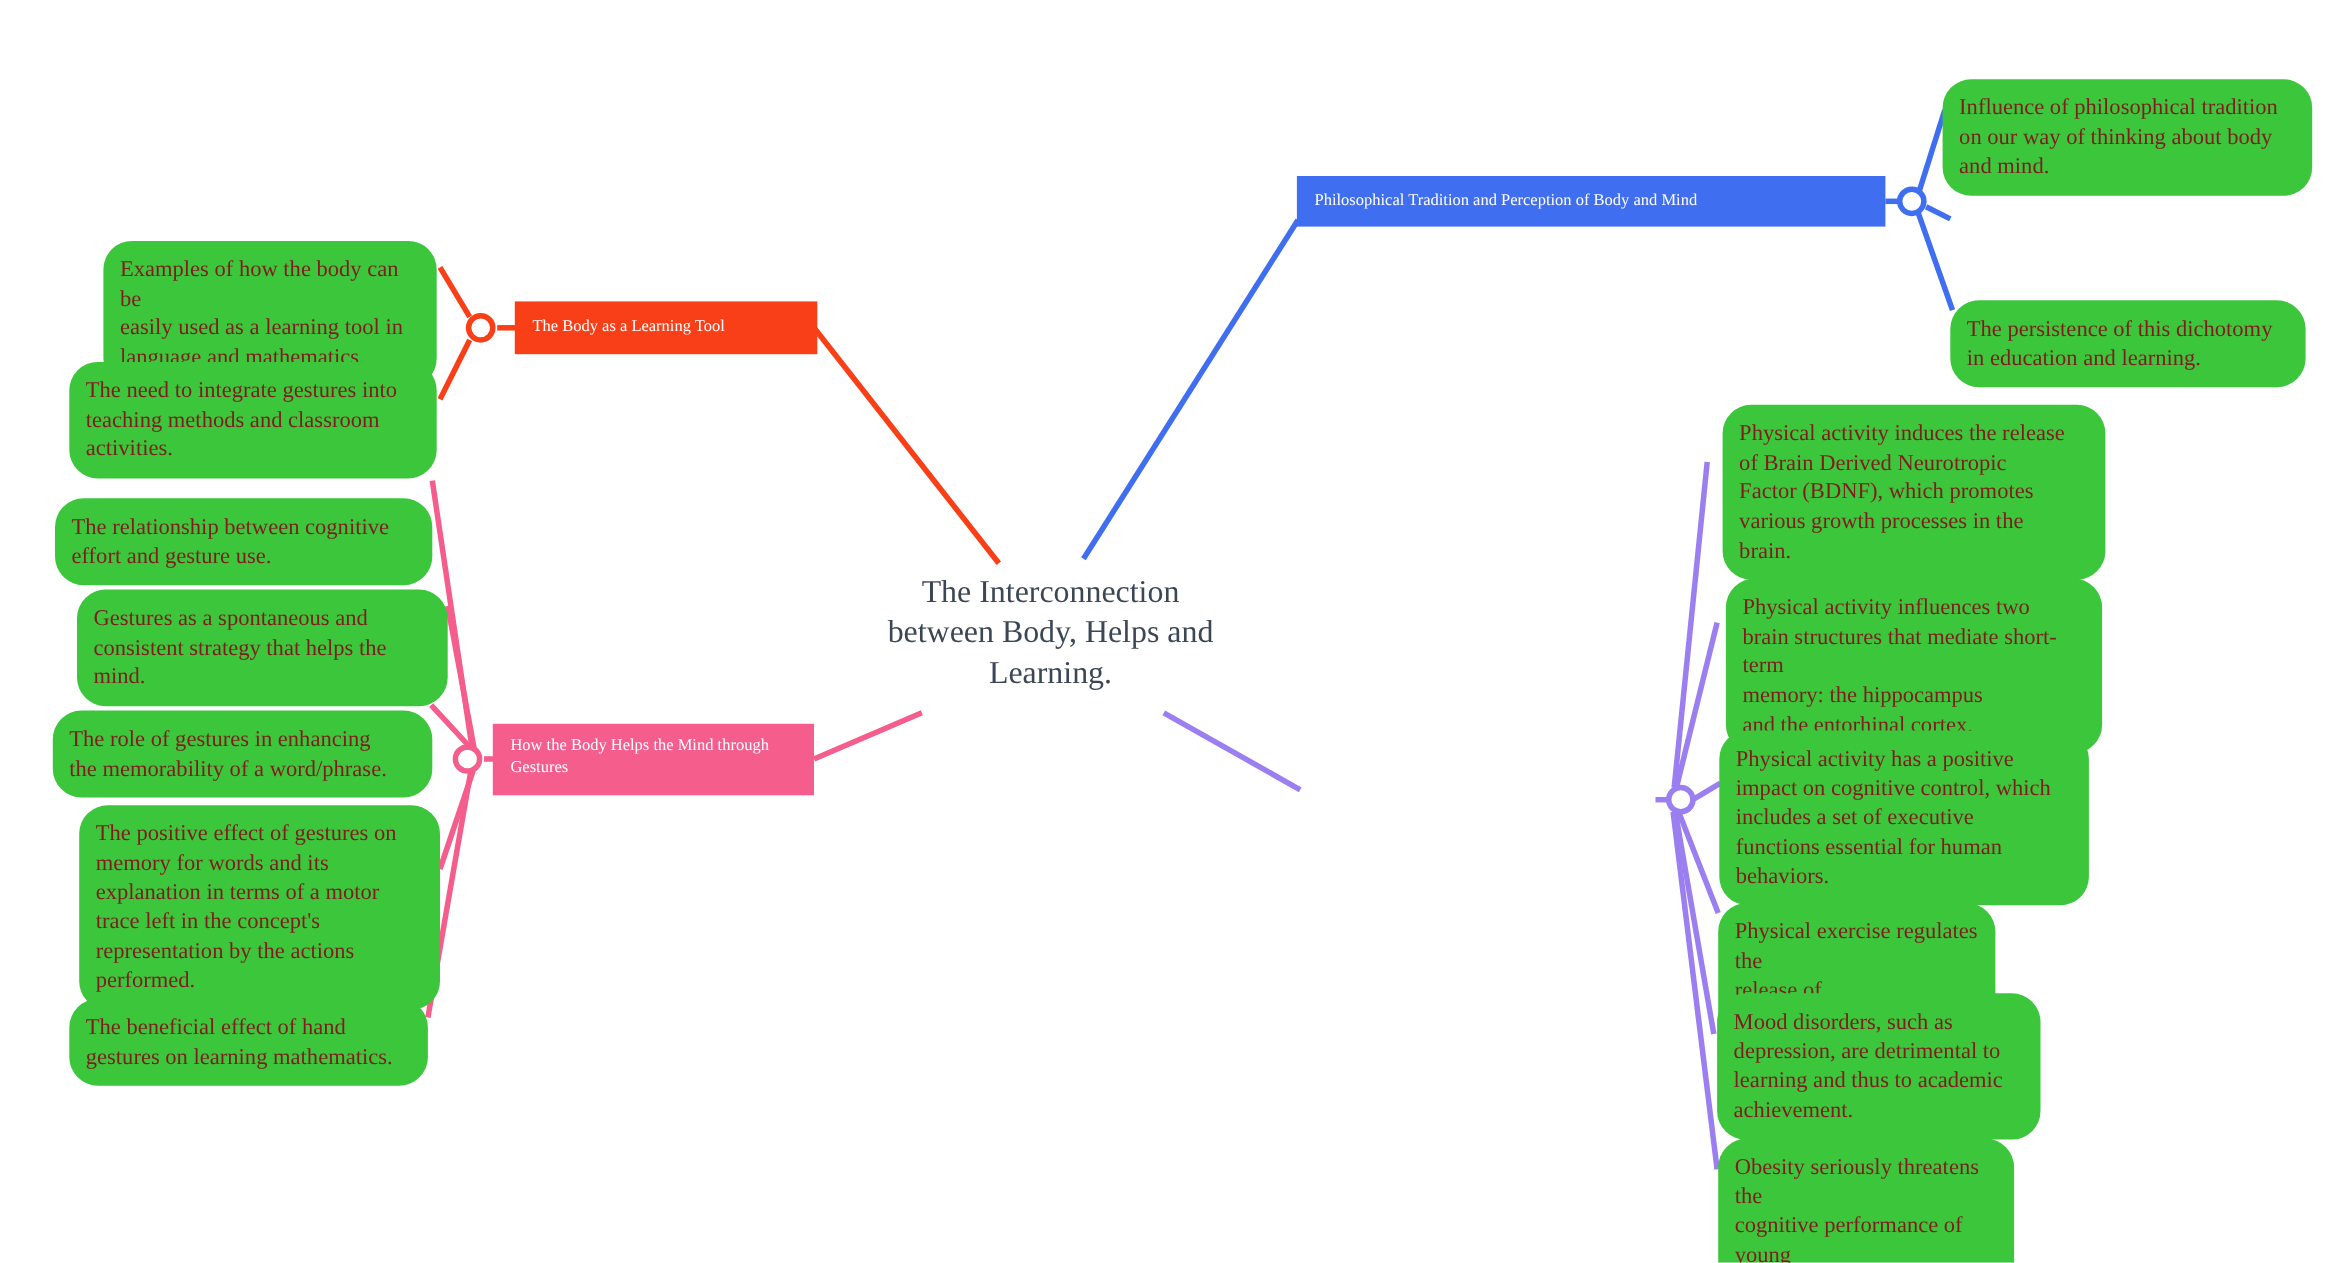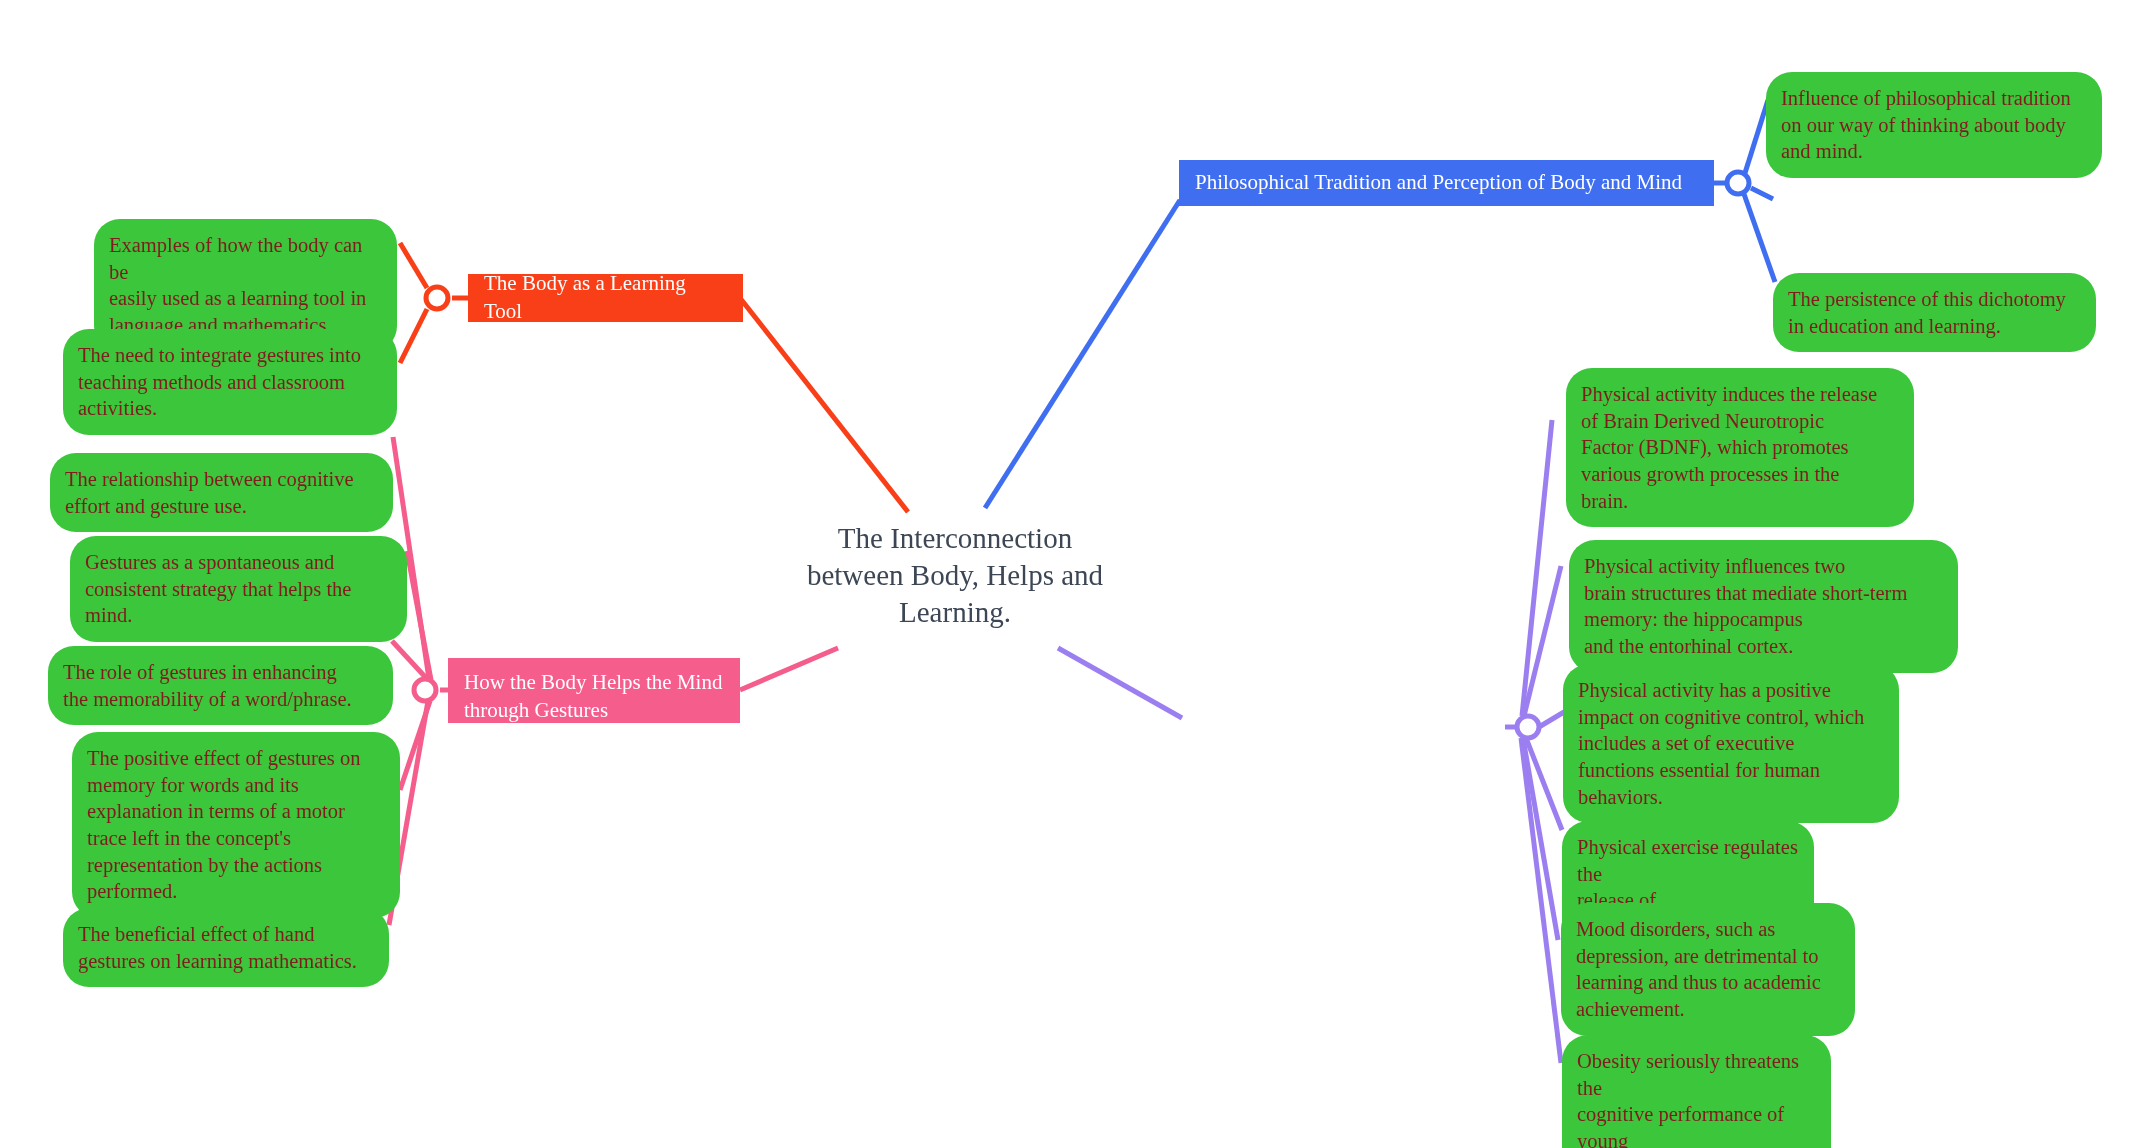--- a/index.html
+++ b/index.html
@@ -33,21 +33,21 @@
     line-height: 1.28;
     font-family: "Liberation Serif", "DejaVu Serif", serif;
     white-space: pre-line;
     font-weight: 400;
   }
 
   
   .branch {
     position: absolute;
     color: #ffffff;
-    font-size: 21px;
+    font-size: 15px;
     line-height: 1.33;
     padding: 11px 16px;
     box-sizing: border-box;
     border-radius: 0;
     font-family: "Liberation Serif", "DejaVu Serif", serif;
   }
   .branch.center-line {
     display: flex;
     align-items: center;
   }
@@ -158,21 +158,21 @@
   <div class="leaf" style="left:1773px; top:249px; width:323px;">The persistence of this dichotomy
 in education and learning.</div>
 
 
   <div class="leaf" style="left:1566px; top:344px; width:348px;">Physical activity induces the release
 of Brain Derived Neurotropic
 Factor (BDNF), which promotes
 various growth processes in the
 brain.</div>
 
-  <div class="leaf" style="left:1569px; top:516px; width:389px;">Physical activity influences two
+  <div class="leaf" style="left:1569px; top:502px; width:342px;">Physical activity influences two
 brain structures that mediate short-term
 memory: the hippocampus
 and the entorhinal cortex.</div>
 
   <div class="leaf" style="left:1563px; top:640px; width:336px;">Physical activity has a positive
 impact on cognitive control, which
 includes a set of executive
 functions essential for human
 behaviors.</div>
 

